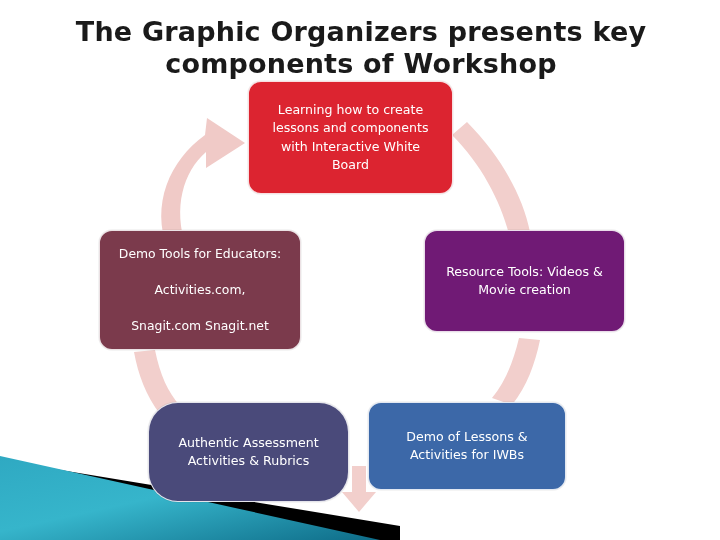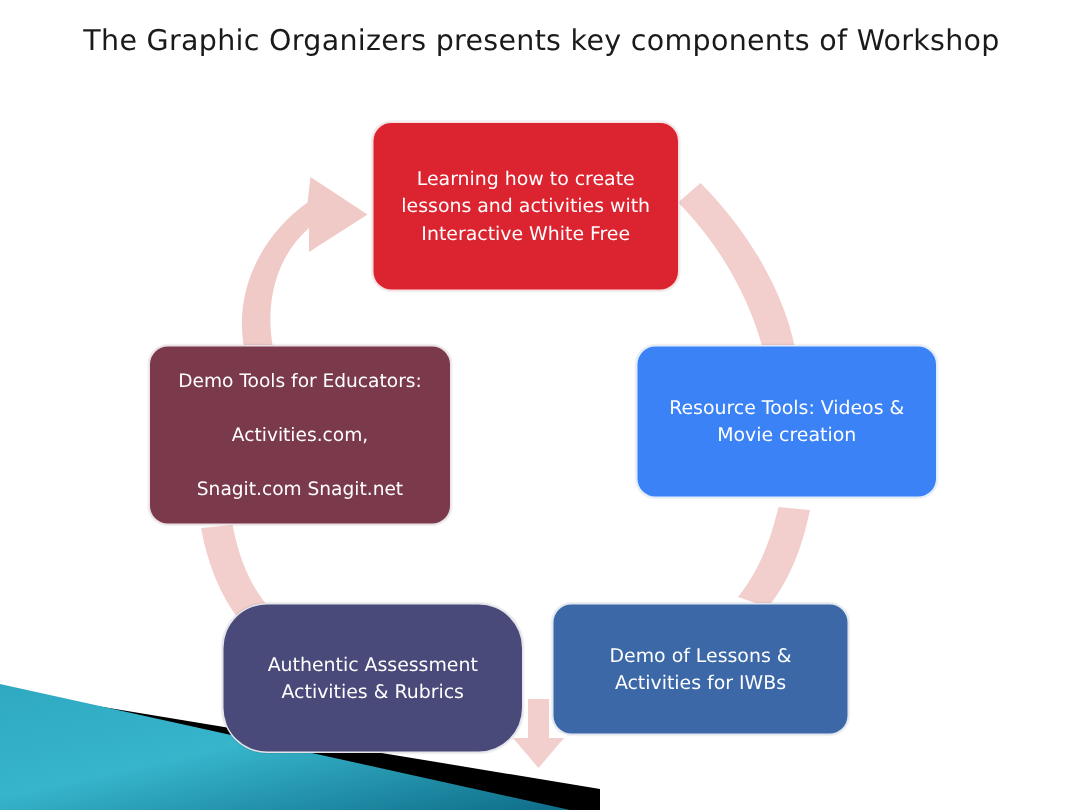--- a/index.html
+++ b/index.html
@@ -23,25 +23,25 @@
     overflow: hidden;
   }
 
   
   #title {
     position: absolute;
     left: 46px;
     top: 16px;
     width: 630px;
     text-align: center;
-    font-size: 19px;
+    font-size: 27px;
     line-height: 1.18;
     color: #1a1a1a;
     letter-spacing: 0.2px;
-    font-weight: 400;
+    font-weight: 700;
     white-space: pre-wrap;
   }
 
   
   #corner-graphic {
     position: absolute;
     left: 0;
     top: 430px;
     width: 400px;
     height: 110px;
@@ -131,24 +131,24 @@
       <path d="M352,466 L366,466 L366,492 L376,492 L359,512 L342,492 L352,492 Z" fill="#f2cfcc"></path>
     </g>
 
     <g>
       <path d="M155,350 C160,375 168,392 180,406
                L160,414 C146,396 138,374 134,352 Z" fill="#f2cfcc"></path>
     </g>
   </svg>
 
   <div class="node" id="node-red" style="background:#dc2430;">
-    <span class="txt">Learning how to  create lessons and activities with Interactive White Free</span>
+    <span class="txt">Learning how to  create lessons and components with Interactive White Board</span>
   </div>
 
-  <div class="node" id="node-orange" style="background:#3b82f6;">
+  <div class="node" id="node-orange" style="background:#701a75;">
     <span class="txt">Resource Tools: Videos &amp; Movie creation</span>
   </div>
 
   <div class="node" id="node-blue" style="background:#3c68a8;">
     <span class="txt">Demo  of Lessons &amp; Activities for IWBs</span>
   </div>
 
   <div class="node" id="node-purple" style="background:#4a4a7a;border-radius:30px;">
     <span class="txt">Authentic Assessment Activities &amp; Rubrics</span>
   </div>

